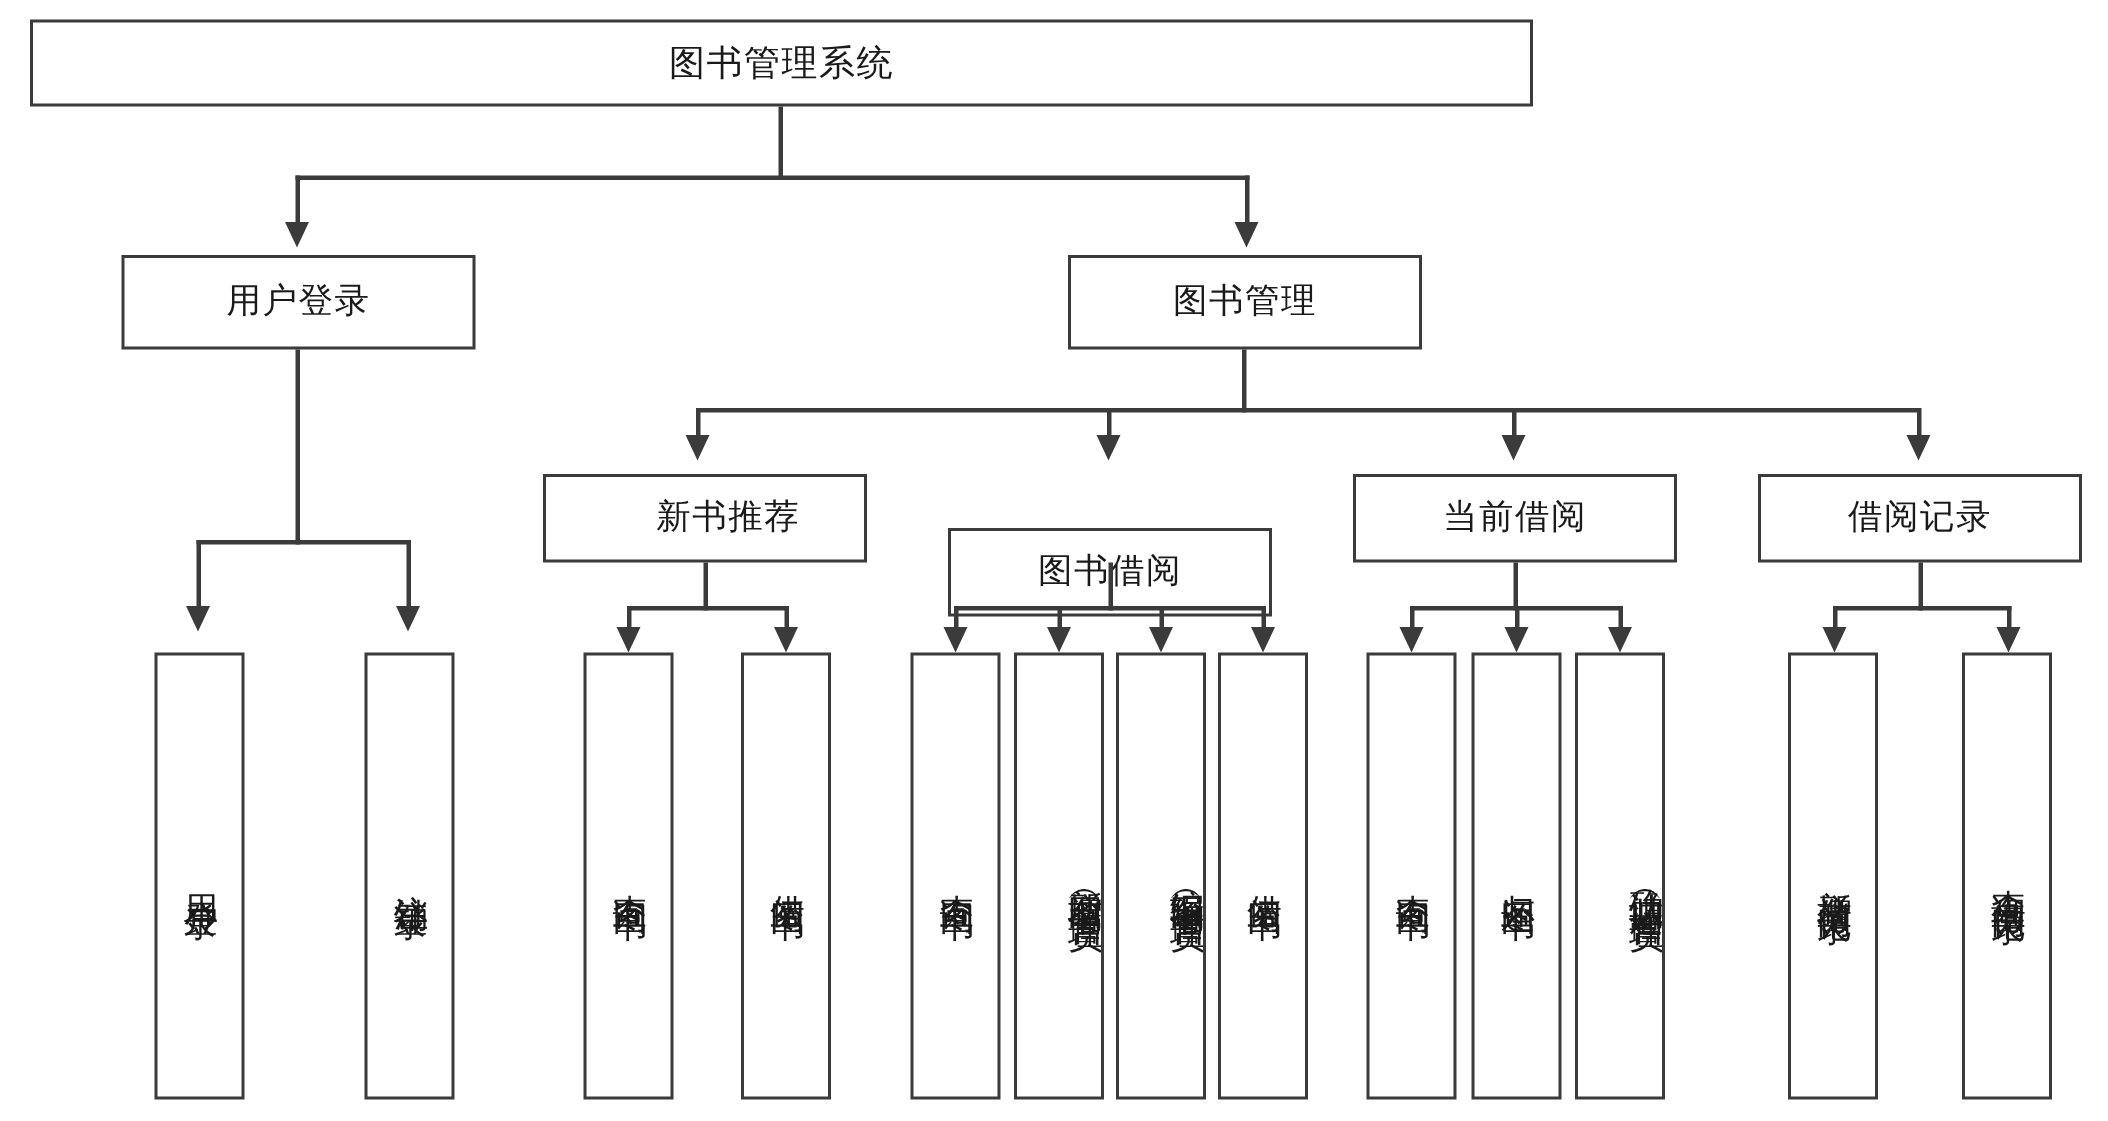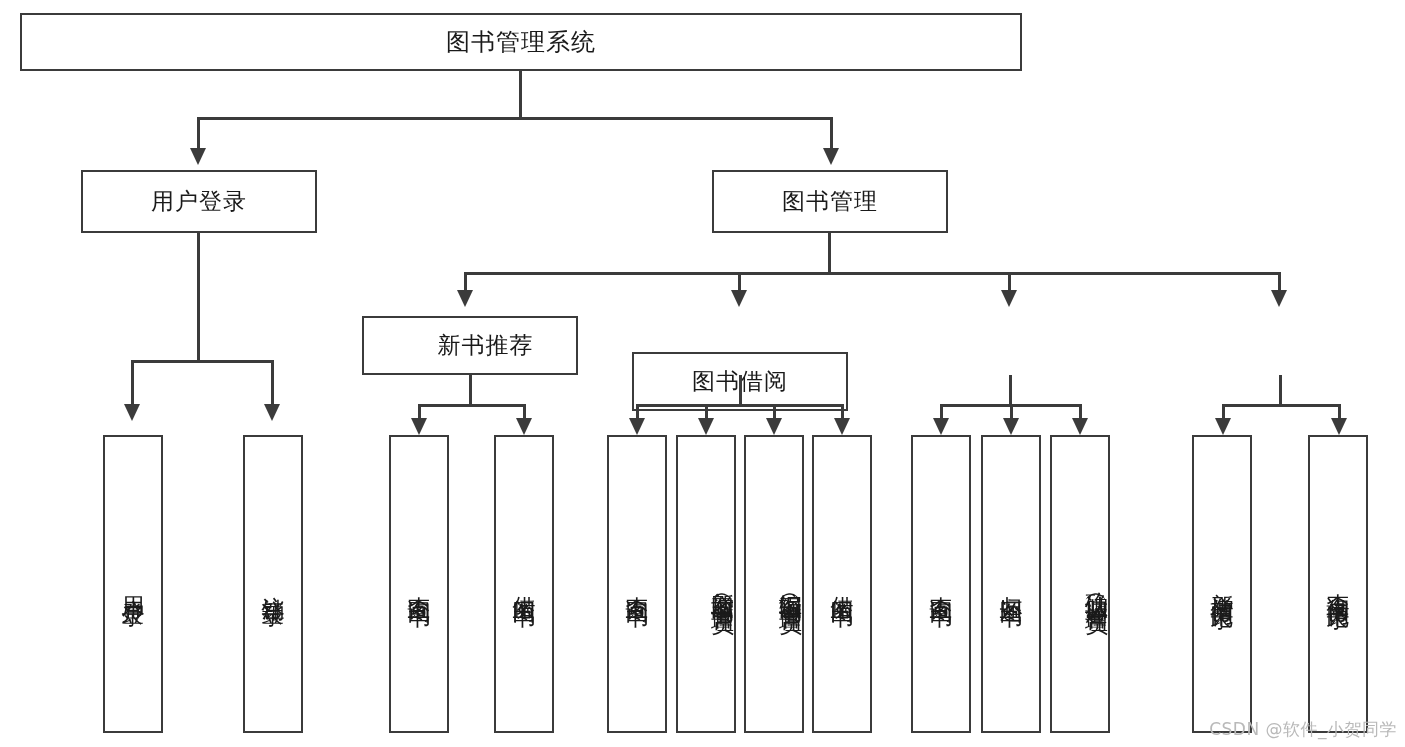--- a/index.html
+++ b/index.html
@@ -119,20 +119,26 @@
   <div class="arrow" style="left:1001px; top:290px;"></div>
   <div class="edge edge-v" style="left:1278px; top:272px; width:3px; height:22px;"></div>
   <div class="arrow" style="left:1271px; top:290px;"></div>
 
   <div class="node node-h" style="left:362px; top:316px; width:216px; height:59px;padding-left:31px;">
     <span>新书推荐</span>
   </div>
   <div class="node node-h" style="left:632px; top:316px; width:216px; height:59px;margin-top:36px;">
     <span>图书借阅</span>
   </div>
+  <div class="node node-h" style="left:902px; top:316px; width:216px; height:59px;">
+    <span>当前借阅</span>
+  </div>
+  <div class="node node-h" style="left:1172px; top:316px; width:216px; height:59px;">
+    <span>借阅记录</span>
+  </div>
 
   <div class="edge edge-v" style="left:469px; top:375px; width:3px; height:32px;"></div>
   <div class="edge edge-h" style="left:418px; top:404px; width:108px; height:3px;"></div>
   <div class="edge edge-v" style="left:418px; top:404px; width:3px; height:16px;"></div>
   <div class="arrow" style="left:411px; top:418px;"></div>
   <div class="edge edge-v" style="left:523px; top:404px; width:3px; height:16px;"></div>
   <div class="arrow" style="left:516px; top:418px;"></div>
 
   <div class="edge edge-v" style="left:739px; top:375px; width:3px; height:32px;"></div>
   <div class="edge edge-h" style="left:636px; top:404px; width:208px; height:3px;"></div>
@@ -198,15 +204,14 @@
     <span>确认归还（管理员）</span>
   </div>
 
   <div class="node node-v centered" style="left:1192px; top:435px; width:60px; height:298px;">
     <span>新增借阅记录</span>
   </div>
   <div class="node node-v centered" style="left:1308px; top:435px; width:60px; height:298px;">
     <span>查询借阅记录</span>
   </div>
 
-  <div class="watermark">CSDN @软件_小贺同学</div>
 
 </div>
 
 </body></html>

